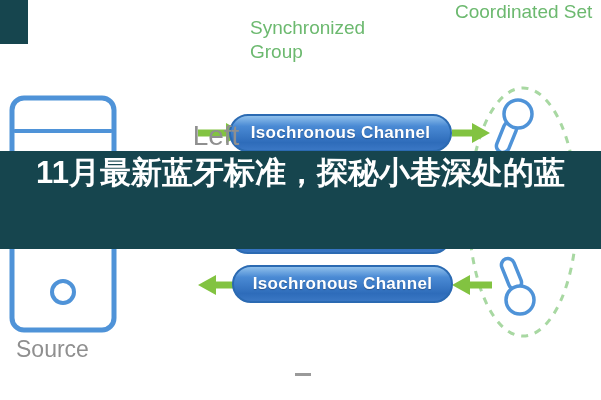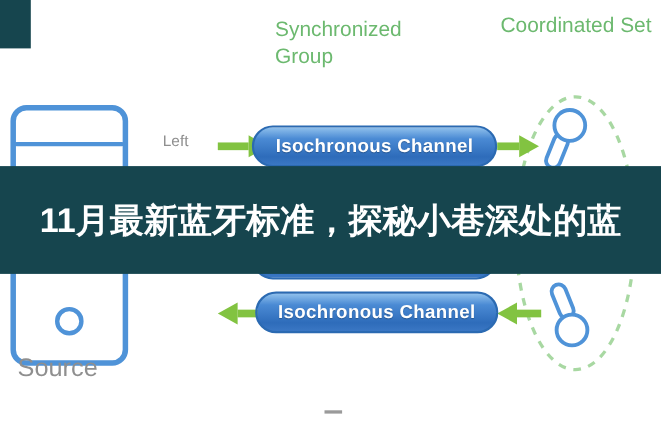--- a/index.html
+++ b/index.html
@@ -24,32 +24,32 @@
     text-shadow:0 1px 1px rgba(0,0,0,.25);
   }
   .pill-top{left:229px;top:114px;width:223px;height:38px;}
   .pill-middle{left:229px;top:216px;width:223px;height:38px;}
   .pill-bottom{left:232px;top:265px;width:221px;height:38px;}
 
   .lbl{position:absolute;z-index:3;}
   .green{color:#6cb96f;font-size:19px;line-height:1.25;text-align:left;}
   .gray{color:#8f8f8f;}
   .sync-group{left:250px;top:16px;width:145px;}
-  .coord-set{left:455px;top:12px;width:140px;}
-  .chan-label{font-size:14px;text-align:left;}
+  .coord-set{left:455px;top:0;width:140px;}
+  .chan-label{font-size:28px;text-align:center;margin-left:44px;}
   .left-label{left:148px;top:120px;width:48px;}
   .voice-label{left:136px;top:272px;width:60px;}
   .endpoint{font-size:23px;}
-  .source-label{left:16px;top:321px;}
+  .source-label{left:16px;top:336px;}
   .sinks-label{left:503px;top:334px;}
 
   .banner{
     position:absolute;z-index:10;left:0;top:151px;width:601px;height:98px;
     background:#16454e;color:#ffffff;
-    display:flex;flex-direction:column;justify-content:center;
+    display:flex;flex-direction:row;justify-content:center;
     text-align:center;font-weight:bold;font-size:31px;line-height:43px;
   }
   .corner-block{
     position:absolute;z-index:11;left:0;top:0;width:28px;height:44px;background:#16454e;
   }
 </style>
 </head>
 <body>
 
 <div class="stage">

